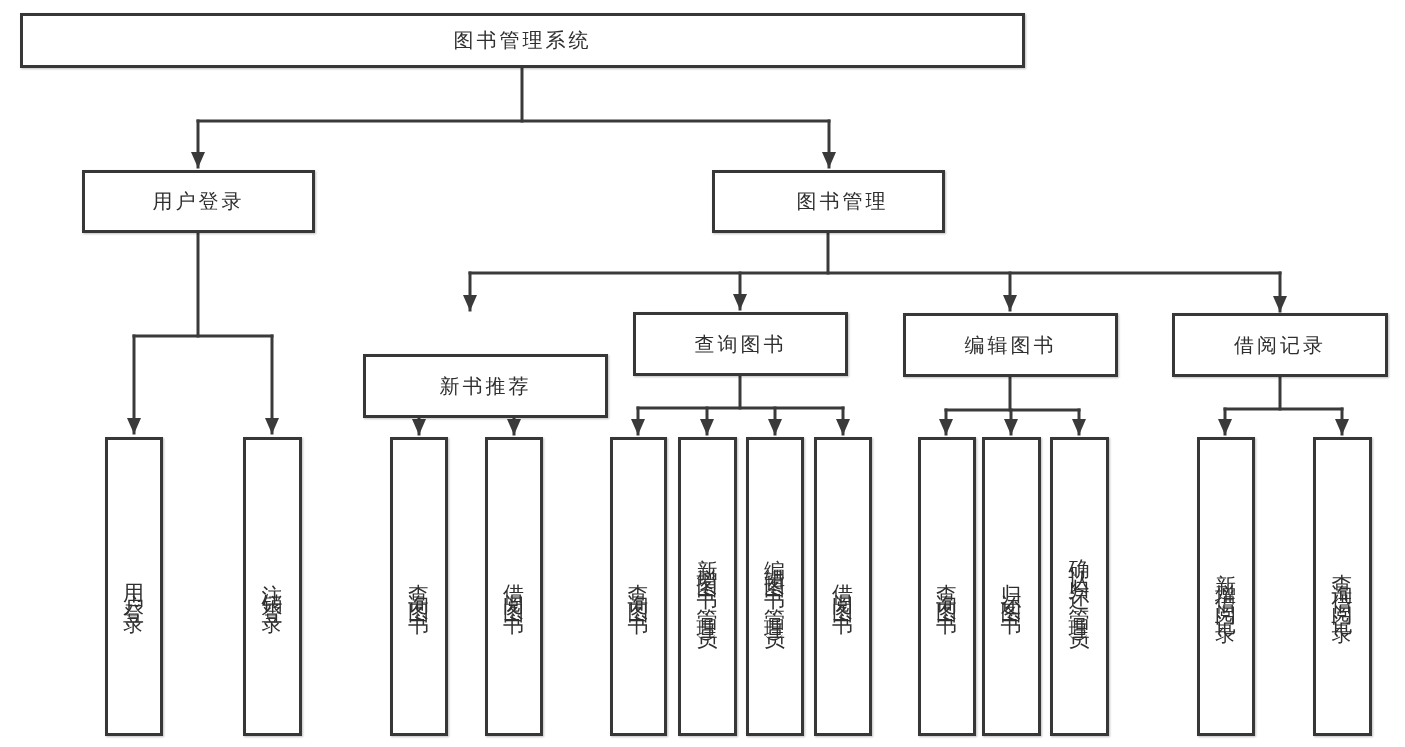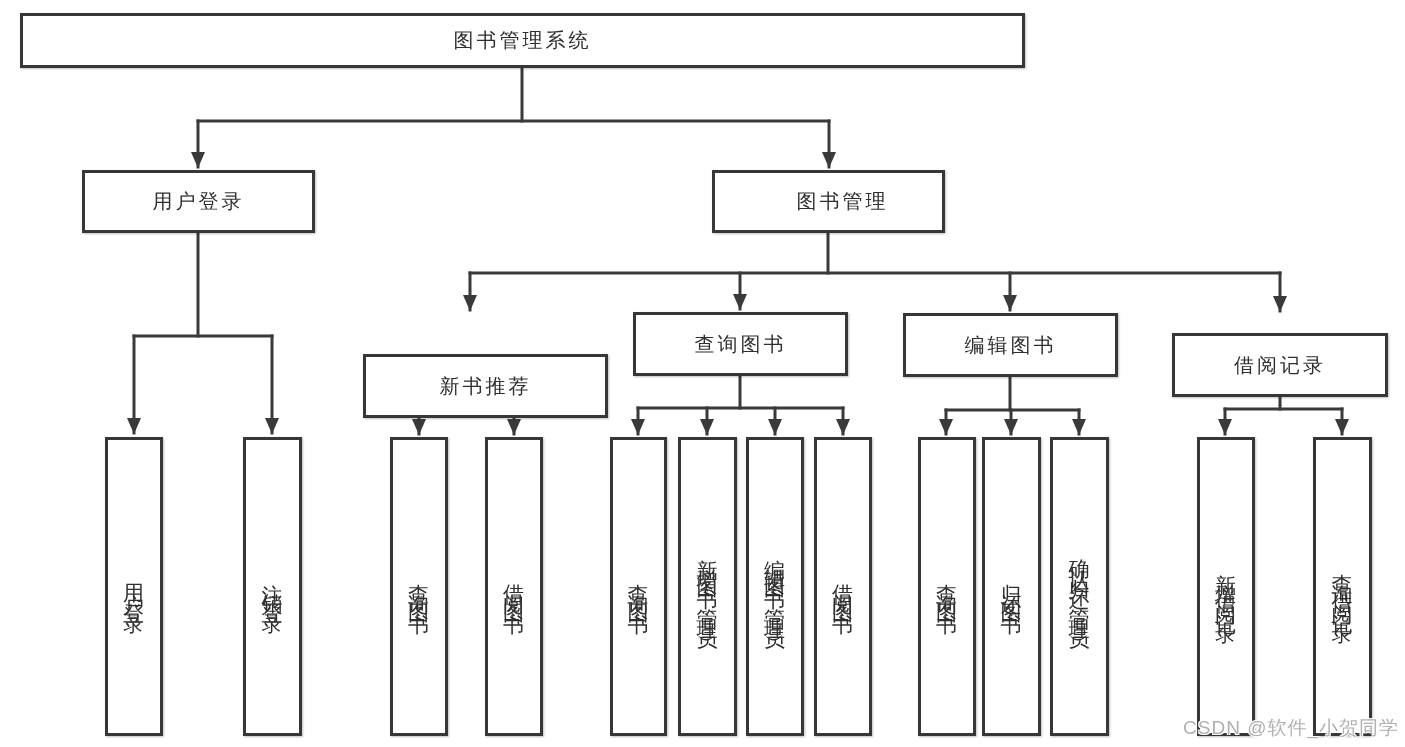--- a/index.html
+++ b/index.html
@@ -106,35 +106,34 @@
   </svg>
 
   <div class="hbox" style="left:20px;top:13px;width:1005px;height:55px;">图书管理系统</div>
 
   <div class="hbox" style="left:82px;top:170px;width:233px;height:63px;">用户登录</div>
   <div class="hbox" style="left:712px;top:170px;width:233px;height:63px;padding-left:28px;">图书管理</div>
 
   <div class="hbox" style="left:363px;top:313px;width:245px;height:64px;margin-top:41px;">新书推荐</div>
   <div class="hbox" style="left:633px;top:312px;width:215px;height:64px;">查询图书</div>
   <div class="hbox" style="left:903px;top:313px;width:215px;height:64px;">编辑图书</div>
-  <div class="hbox" style="left:1172px;top:313px;width:216px;height:64px;margin-top:20px;">借阅记录</div>
+  <div class="hbox" style="left:1172px;top:313px;width:216px;height:64px;">借阅记录</div>
 
   <div class="vbox" style="left:105px;width:58px;">用户登录</div>
   <div class="vbox" style="left:243px;width:59px;">注销登录</div>
 
   <div class="vbox" style="left:390px;width:58px;">查询图书</div>
   <div class="vbox" style="left:485px;width:58px;">借阅图书</div>
 
   <div class="vbox" style="left:610px;width:57px;">查询图书</div>
   <div class="vbox" style="left:678px;width:59px;">新增图书（管理员）</div>
   <div class="vbox" style="left:746px;width:58px;">编辑图书（管理员）</div>
   <div class="vbox" style="left:814px;width:58px;">借阅图书</div>
 
   <div class="vbox" style="left:918px;width:58px;">查询图书</div>
   <div class="vbox" style="left:982px;width:59px;">归还图书</div>
   <div class="vbox" style="left:1050px;width:59px;">确认归还（管理员）</div>
 
   <div class="vbox" style="left:1197px;width:58px;">新增借阅记录</div>
   <div class="vbox" style="left:1313px;width:59px;">查询借阅记录</div>
 
-  <div id="watermark">CSDN @软件_小贺同学</div>
 
 </div>
 
 </body></html>

